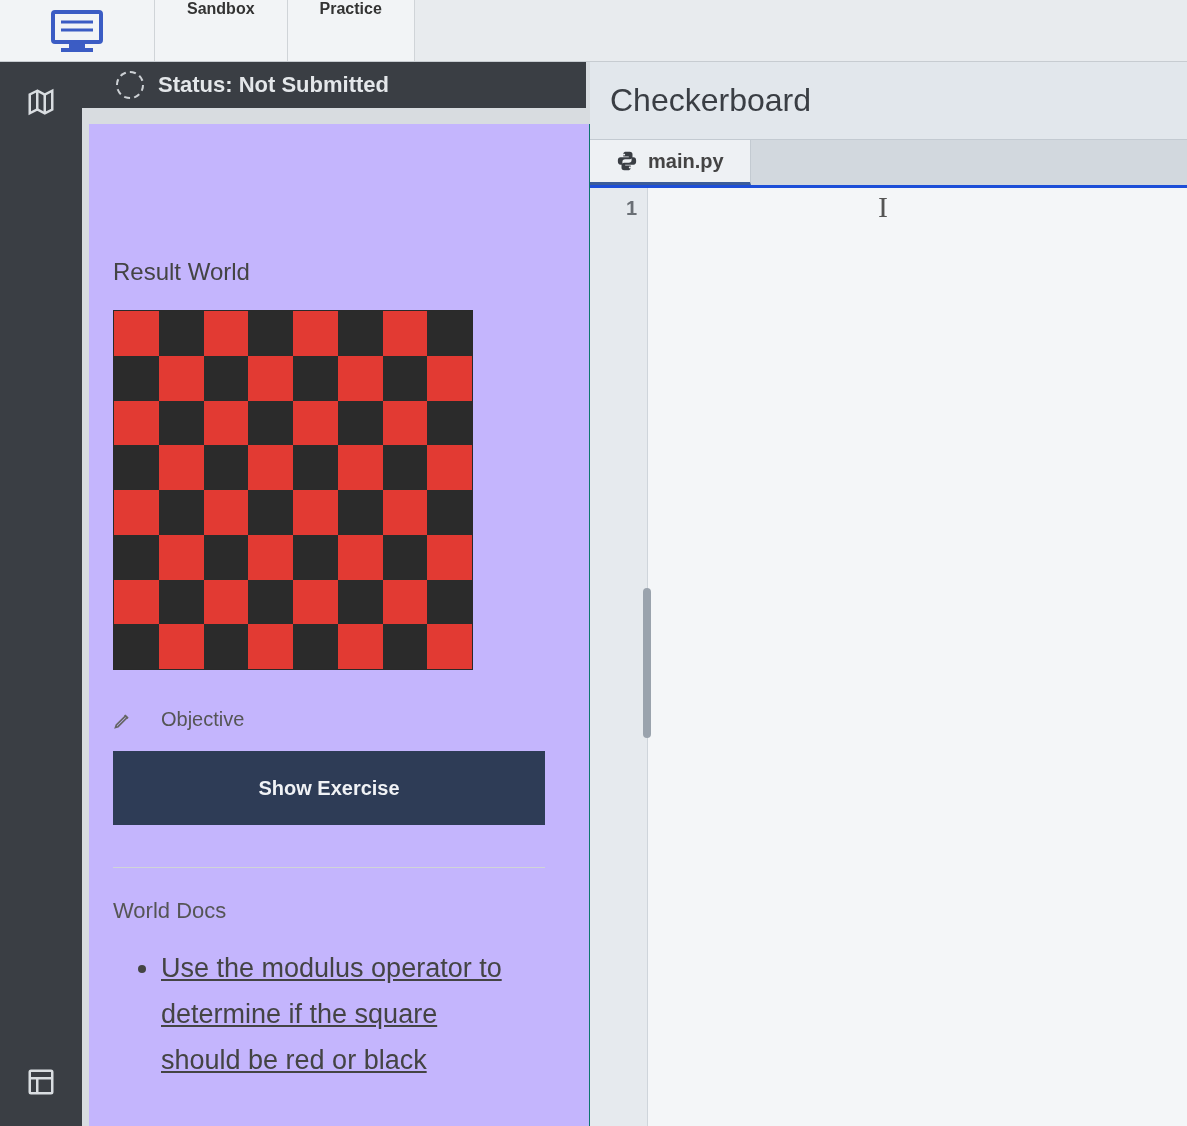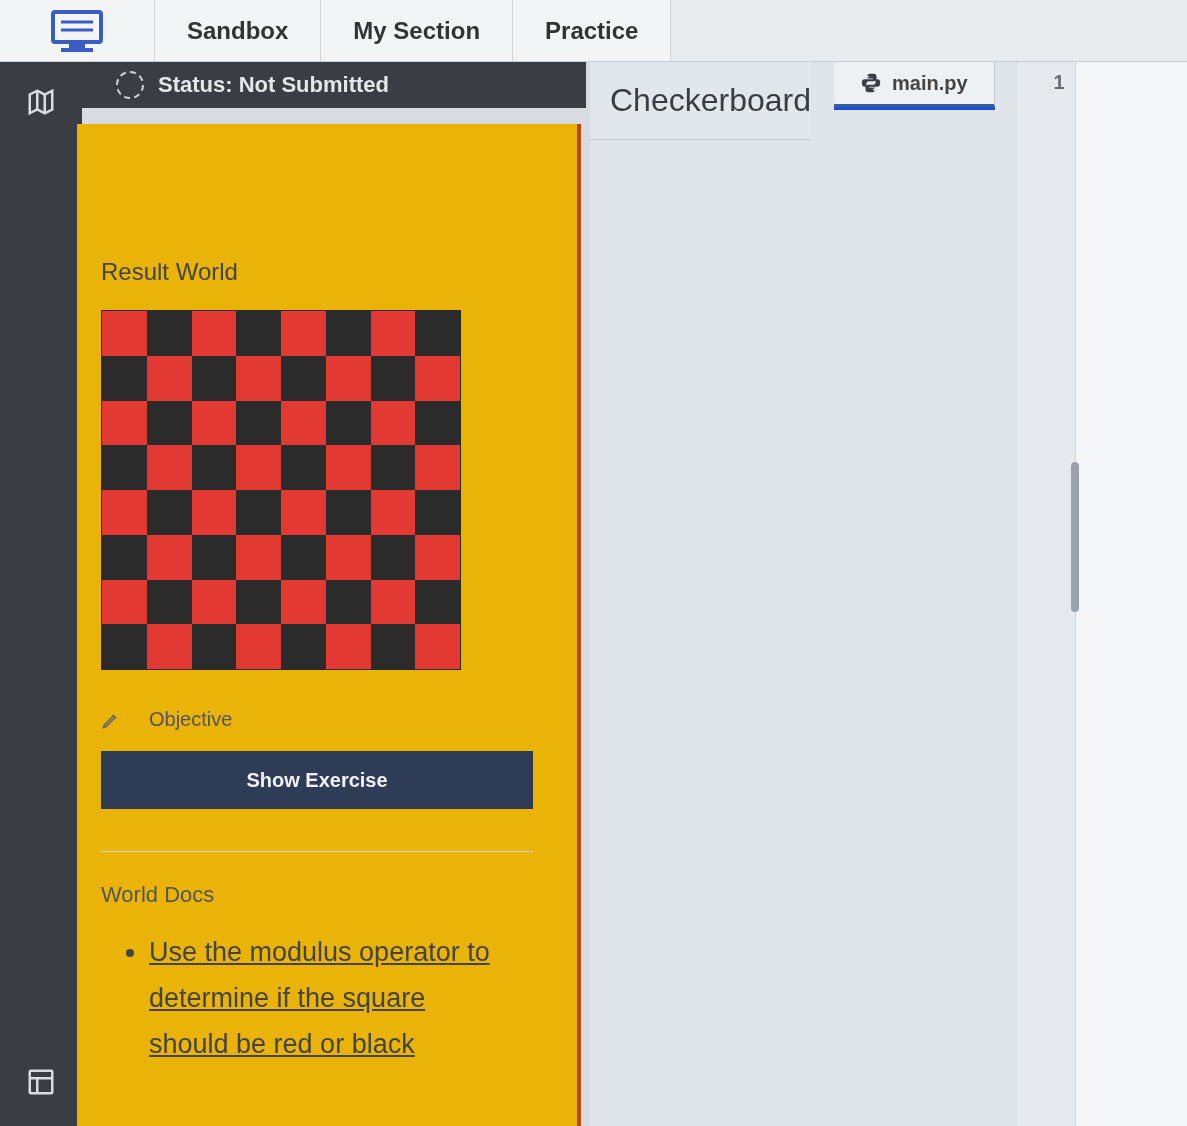--- a/index.html
+++ b/index.html
@@ -19,22 +19,21 @@
     display: flex;
     align-items: center;
     justify-content: center;
     background: #f2f4f6;
     border-right: 1px solid #d0d4d8;
   }
   .top-tabs .logo-slot svg { width: 60px; height: 42px; }
   .top-tabs .tab {
     padding: 0 32px;
     display: flex;
-    align-items: center;
-    font-size: 24px;
+    font-size: 16px;
     font-weight: 600;
     color: #333;
     border-right: 1px solid #d0d4d8;
     background: #f2f4f6;
     cursor: pointer;
   }
 
   
   .rail {
     position: absolute;
@@ -74,25 +73,25 @@
     width: 28px; height: 28px;
     border: 2.5px dashed #cdd1d5;
     border-radius: 50%;
     position: relative;
     flex: 0 0 auto;
   }
 
   
   .left-panel {
     position: absolute;
-    left: 77px; top: 124px;
+    left: 89px; top: 124px;
     width: 504px;
     bottom: 0;
-    background: #eab308;
-    border-right: 4px solid #c2410c;
+    background: #c4b5fd;
+    border-right: 4px solid #0f766e;
     padding: 32px 24px 0 24px;
     overflow: hidden;
   }
   .left-panel h2.section-title {
     font-size: 24px;
     font-weight: 500;
     color: #444;
     margin: 102px 0 24px 0;
   }
   .checker {
@@ -109,21 +108,21 @@
     display:flex; align-items:center; gap:28px;
     margin-top: 38px;
     color:#555;
     font-size:20px;
   }
   .objective-row svg { width:20px; height:20px; }
 
   .show-exercise-btn {
     margin-top: 20px;
     width: 432px;
-    height: 58px;
+    height: 74px;
     background: #2e3c56;
     color: #f0f2f5;
     font-size: 20px;
     font-weight: 600;
     border: none;
     cursor: pointer;
   }
 
   .divider {
     margin: 42px 0 30px 0;
@@ -146,21 +145,21 @@
     max-width: 400px;
     text-decoration: underline;
   }
 
   
   .right-area {
     position: absolute;
     left: 590px; top: 62px; right: 0; bottom: 0;
     background: #e0e5ea;
     display: flex;
-    gap: 23px;
+    flex-direction: column;
   }
   .right-header {
     height: 78px;
     display:flex; align-items:center;
     padding-left: 20px;
     background: #e2e7ec;
     border-bottom: 1px solid #c3cad1;
   }
   .right-header h1 {
     font-size: 32px;
@@ -233,23 +232,20 @@
       <line x1="14" y1="12" x2="46" y2="12" stroke="#3b5cc4" stroke-width="3"></line>
       <line x1="14" y1="20" x2="46" y2="20" stroke="#3b5cc4" stroke-width="3"></line>
       <rect x="22" y="34" width="16" height="4" fill="#3b5cc4"></rect>
       <rect x="14" y="38" width="32" height="4" fill="#3b5cc4"></rect>
     </svg>
   </div>
   <div class="tab">
       <span>Sandbox</span>
     </div>
   <div class="tab">
-      <span>My Section</span>
-    </div>
-  <div class="tab">
       <span>Practice</span>
     </div>
 </div>
 
 <div class="rail">
   <div class="rail-icon">
     <svg viewBox="0 0 24 24" width="30" height="30" fill="none" stroke="currentColor" stroke-width="2">
       <path d="M9 3 3 6v15l6-3 6 3 6-3V3l-6 3-6-3z"></path>
       <path d="M9 3v15M15 6v15"></path>
     </svg>

